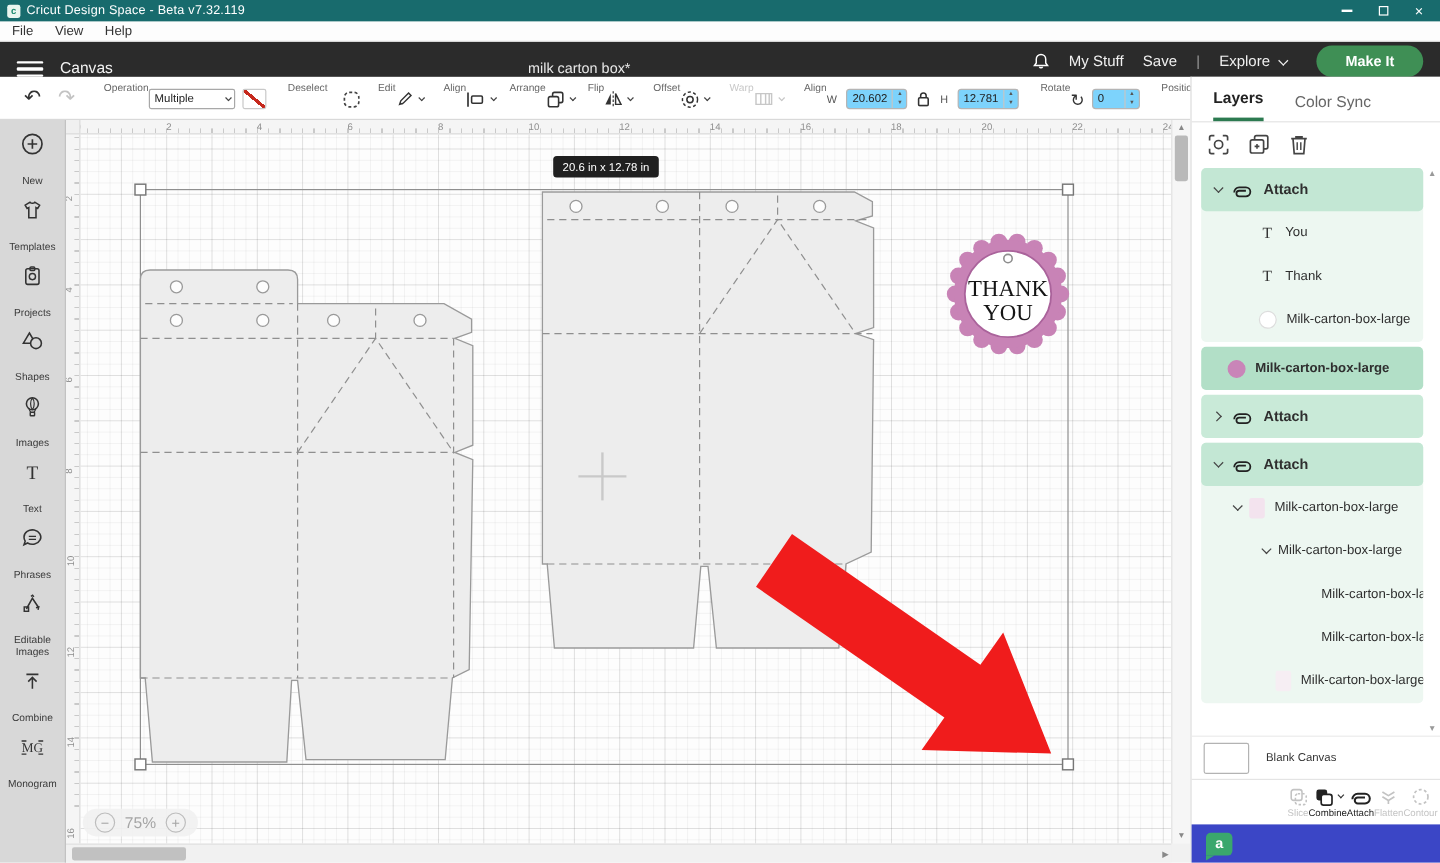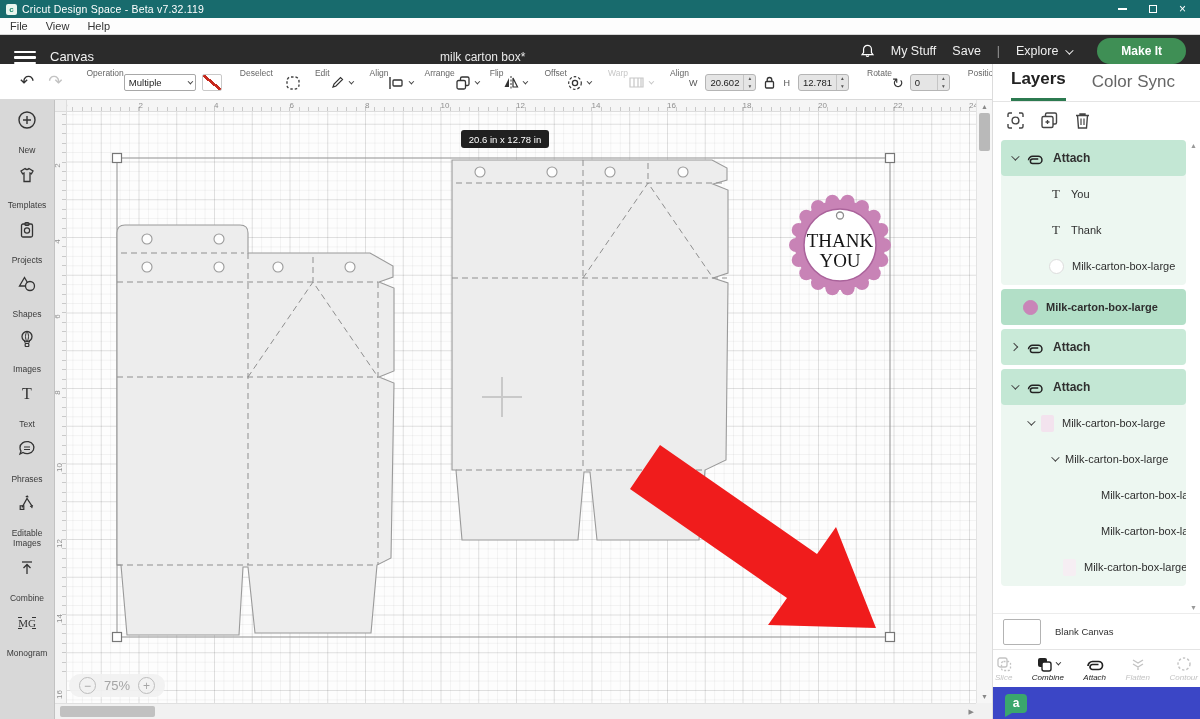--- a/index.html
+++ b/index.html
@@ -48,21 +48,21 @@
   .opselect { width:72px; height:17px; border:1px solid #a8a8a8; border-radius:2px; display:flex; align-items:center; font-size:9.5px; color:#222; padding:0 4px; justify-content:space-between; background:#fff; cursor:pointer; }
   .opselect .chv { width:4px; height:4px; color:#444; }
   .colorswatch { width:20px; height:17px; border:1px solid #c9c9c9; border-radius:2px; background:
      linear-gradient(to top right, transparent 44%, #c6291d 44%, #c6291d 56%, transparent 56%); cursor:pointer; }
   .iconbtn { display:flex; align-items:center; gap:3px; cursor:pointer; color:#333; }
   .iconbtn svg { display:block; }
   .iconbtn .chv { width:4px; height:4px; color:#444; }
   .iconbtn.disabled { color:#c7c7c7; }
   .iconbtn.disabled svg * { stroke:#c7c7c7; }
   .iconbtn.disabled .chv { color:#c7c7c7; }
-  .numfield { display:flex; border:1px solid #b5b5b5; border-radius:3px; height:17px; background:#e5e5e5; }
+  .numfield { display:flex; border:1px solid #b5b5b5; border-radius:3px; height:17px; background:#7dd3fc; }
   .numfield .val { padding:0 4px; font-size:9.5px; line-height:15px; min-width:33px; color:#222; }
   .numfield.small .val { min-width:26px; }
   .numfield .step { width:12px; border-left:1px solid #c5c5c5; display:flex; flex-direction:column; cursor:pointer; }
   .numfield .step span { flex:1; font-size:5.5px; line-height:7px; text-align:center; color:#555; }
   .dimlabel { font-size:9px; color:#555; margin-right:2px; }
   .lockwrap { display:flex; align-items:center; margin:0 2px; }
 
   
   .sidebar { position:absolute; left:0; top:100px; bottom:0; width:55px; background:#d8d8d8; border-right:1px solid #c2c2c2; display:flex; flex-direction:column; align-items:center; padding-top:10px; gap:9px; }
   .sb-item { display:flex; flex-direction:column; align-items:center; gap:16px; cursor:pointer; width:32px; }
@@ -97,21 +97,21 @@
   .vscroll .arr-dn { position:absolute; bottom:3px; left:4px; font-size:7px; color:#888; }
   .vscroll .thumb { position:absolute; top:13px; left:2px; width:11px; height:38px; background:#b9b9b9; border-radius:2px; }
   .zoomctl { position:absolute; left:14px; bottom:22px; display:flex; align-items:center; gap:8px;
     background:rgba(241,241,241,0.9); border-radius:15px; padding:3px 10px; color:#a5a5a5; }
   .zoomctl .zbtn { width:17px; height:17px; border:1.5px solid #bdbdbd; border-radius:50%; display:flex; align-items:center; justify-content:center; font-size:12px; color:#a5a5a5; cursor:pointer; }
   .zoomctl .zval { font-size:13px; }
 
   
   .panel { position:absolute; right:0; top:64px; width:208px; bottom:0; background:#fff; border-left:1px solid #dcdcdc; display:flex; flex-direction:column; }
   .ptabs { height:38px; display:flex; align-items:flex-end; gap:26px; padding:0 18px; border-bottom:1px solid #e4e4e4; }
-  .ptab { font-size:17px; color:#666; padding-bottom:9px; cursor:pointer; }
+  .ptab { font-size:13px; color:#666; padding-bottom:9px; cursor:pointer; }
   .ptab.active { color:#222; border-bottom:3px solid #2c7a50; font-weight:bold; }
   .pactions { height:36px; display:flex; align-items:center; gap:15px; padding:0 13px; }
   .pactions svg { cursor:pointer; }
   .llist { flex:1; overflow:hidden; position:relative; padding-top:2px; }
   .lrow { height:36px; border-radius:4px; display:flex; align-items:center; gap:8px; padding:0 10px; margin:0 14px 4px 8px; font-size:11px; color:#2f2f2f; white-space:nowrap; overflow:hidden; }
   .lrow.header { background:#c3e7d4; font-weight:bold; font-size:12px; }
   .lrow.selected { background:#b2dfc7; font-weight:bold; }
   .lrow.attachrow { background:#c9ead8; font-weight:bold; font-size:12px; }
   .lgroup { background:#edf7f1; border-radius:4px; margin:0 14px 4px 8px; padding-bottom:1px; }
   .lgroup .lrow { margin:0; background:transparent; }
@@ -120,21 +120,21 @@
   .circ { width:15px; height:15px; border-radius:50%; background:#fff; border:1px solid #ddd; flex:none; }
   .circ.pink { background:#c985b8; border-color:#c985b8; }
   .thumbsq { width:13px; height:17px; border-radius:2px; background:#f3e3ee; flex:none; }
   .thumbsq.lighter { background:#f6eef3; }
   .lchv { color:#444; flex:none; }
   .lscroll-up { position:absolute; top:4px; right:3px; font-size:7px; color:#999; }
   .lscroll-dn { position:absolute; bottom:2px; right:3px; font-size:7px; color:#999; }
   .blankrow { height:36px; display:flex; align-items:center; gap:14px; padding:0 10px; border-top:1px solid #ececec; }
   .blankrow .swatch { width:38px; height:26px; background:#fff; border:1px solid #b3b3b3; border-radius:2px; }
   .blankrow .blabel { font-size:9.5px; color:#333; }
-  .pbottom { height:38px; border-top:1px solid #e4e4e4; display:flex; align-items:center; justify-content:space-between; padding:0 2px;font-style:italic; }
+  .pbottom { height:38px; border-top:1px solid #e4e4e4; display:flex; align-items:center; justify-content:flex-end; padding:0 2px; }
   .pbItem { display:flex; flex-direction:column; align-items:center; gap:1px; cursor:pointer; }
   .pbItem .pblabel { font-size:8px; color:#222; }
   .pbItem.disabled .pblabel { color:#c3c3c3; }
   .pbItem .icwrap { height:17px; display:flex; align-items:center; gap:2px; }
   .banner { height:32px; background:#3b46c6; display:flex; align-items:center; gap:10px; padding:0 12px; cursor:pointer; }
   .banner .bicon { width:22px; height:19px; background:#3aa76d; border-radius:4px 4px 4px 0; color:#fff; font-size:12px; font-weight:bold; display:flex; align-items:center; justify-content:center; position:relative; }
   .banner .bicon:after { content:""; position:absolute; left:0; bottom:-4px; border-left:7px solid #3aa76d; border-bottom:4px solid transparent; }
   .banner .btext { color:#fff; font-size:12px; font-weight:bold; }
 </style>
 </head>

